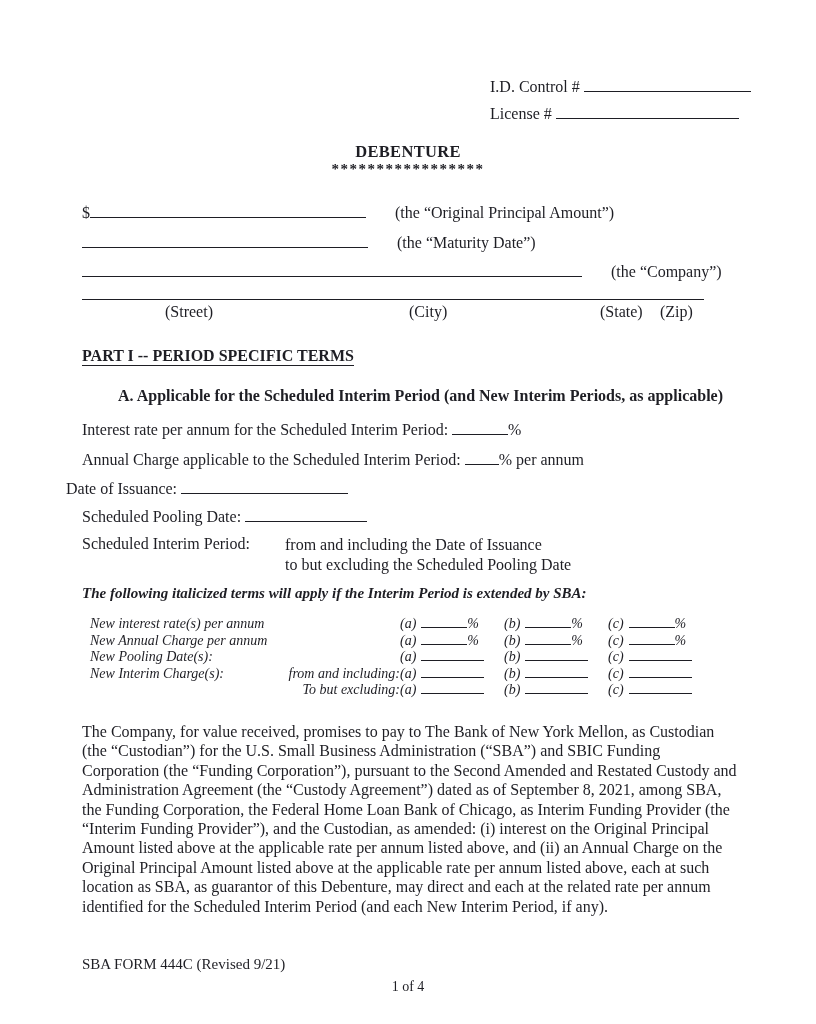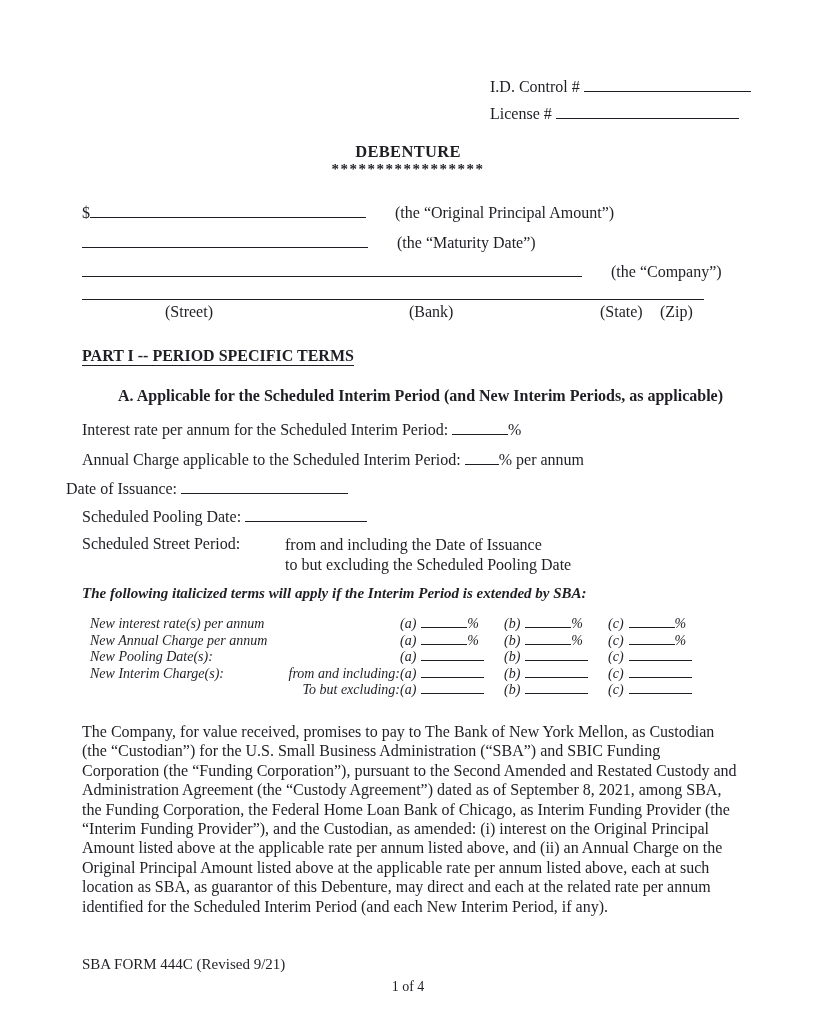--- a/index.html
+++ b/index.html
@@ -85,21 +85,21 @@
   <div class="abs" id="line-maturity">
     <span class="blank b-maturity"></span><span class="caption">(the “Maturity Date”)</span>
   </div>
   <div class="abs" id="line-company">
     <span class="blank b-company"></span><span class="caption">(the “Company”)</span>
   </div>
 
   <div class="abs" id="address-rule"></div>
   <div class="abs" id="address-labels">
     <span id="street-label">(Street)</span>
-    <span id="city-label">(Bank)</span>
+    <span id="city-label">(City)</span>
     <span id="state-label">(State)</span>
     <span id="zip-label">(Zip)</span>
   </div>
 
   <div class="abs" id="part1-heading">
     <span>PART I -- PERIOD SPECIFIC TERMS</span>
   </div>
   <div class="abs" id="section-a">A. Applicable for the Scheduled Interim Period (and New Interim Periods, as applicable)</div>
 
   <div class="abs" id="line-interest">
@@ -113,21 +113,21 @@
   <div class="abs" id="line-issuance">
     <span>Date of Issuance:</span>
     <span class="blank b-issuance"></span>
   </div>
   <div class="abs" id="line-pooling">
     <span>Scheduled Pooling Date:</span>
     <span class="blank b-pooling"></span>
   </div>
 
   <div class="abs" id="interim-row">
-    <div class="lbl">Scheduled Street Period:</div>
+    <div class="lbl">Scheduled Interim Period:</div>
     <div class="desc">
       <div>from and including the Date of Issuance</div>
       <div>to but excluding the Scheduled Pooling Date</div>
     </div>
   </div>
 
   <div class="abs" id="ext-note">The following italicized terms will apply if the Interim Period is extended by SBA:</div>
 
   <div class="abs" id="ext-table">
     <div class="ext-row">

